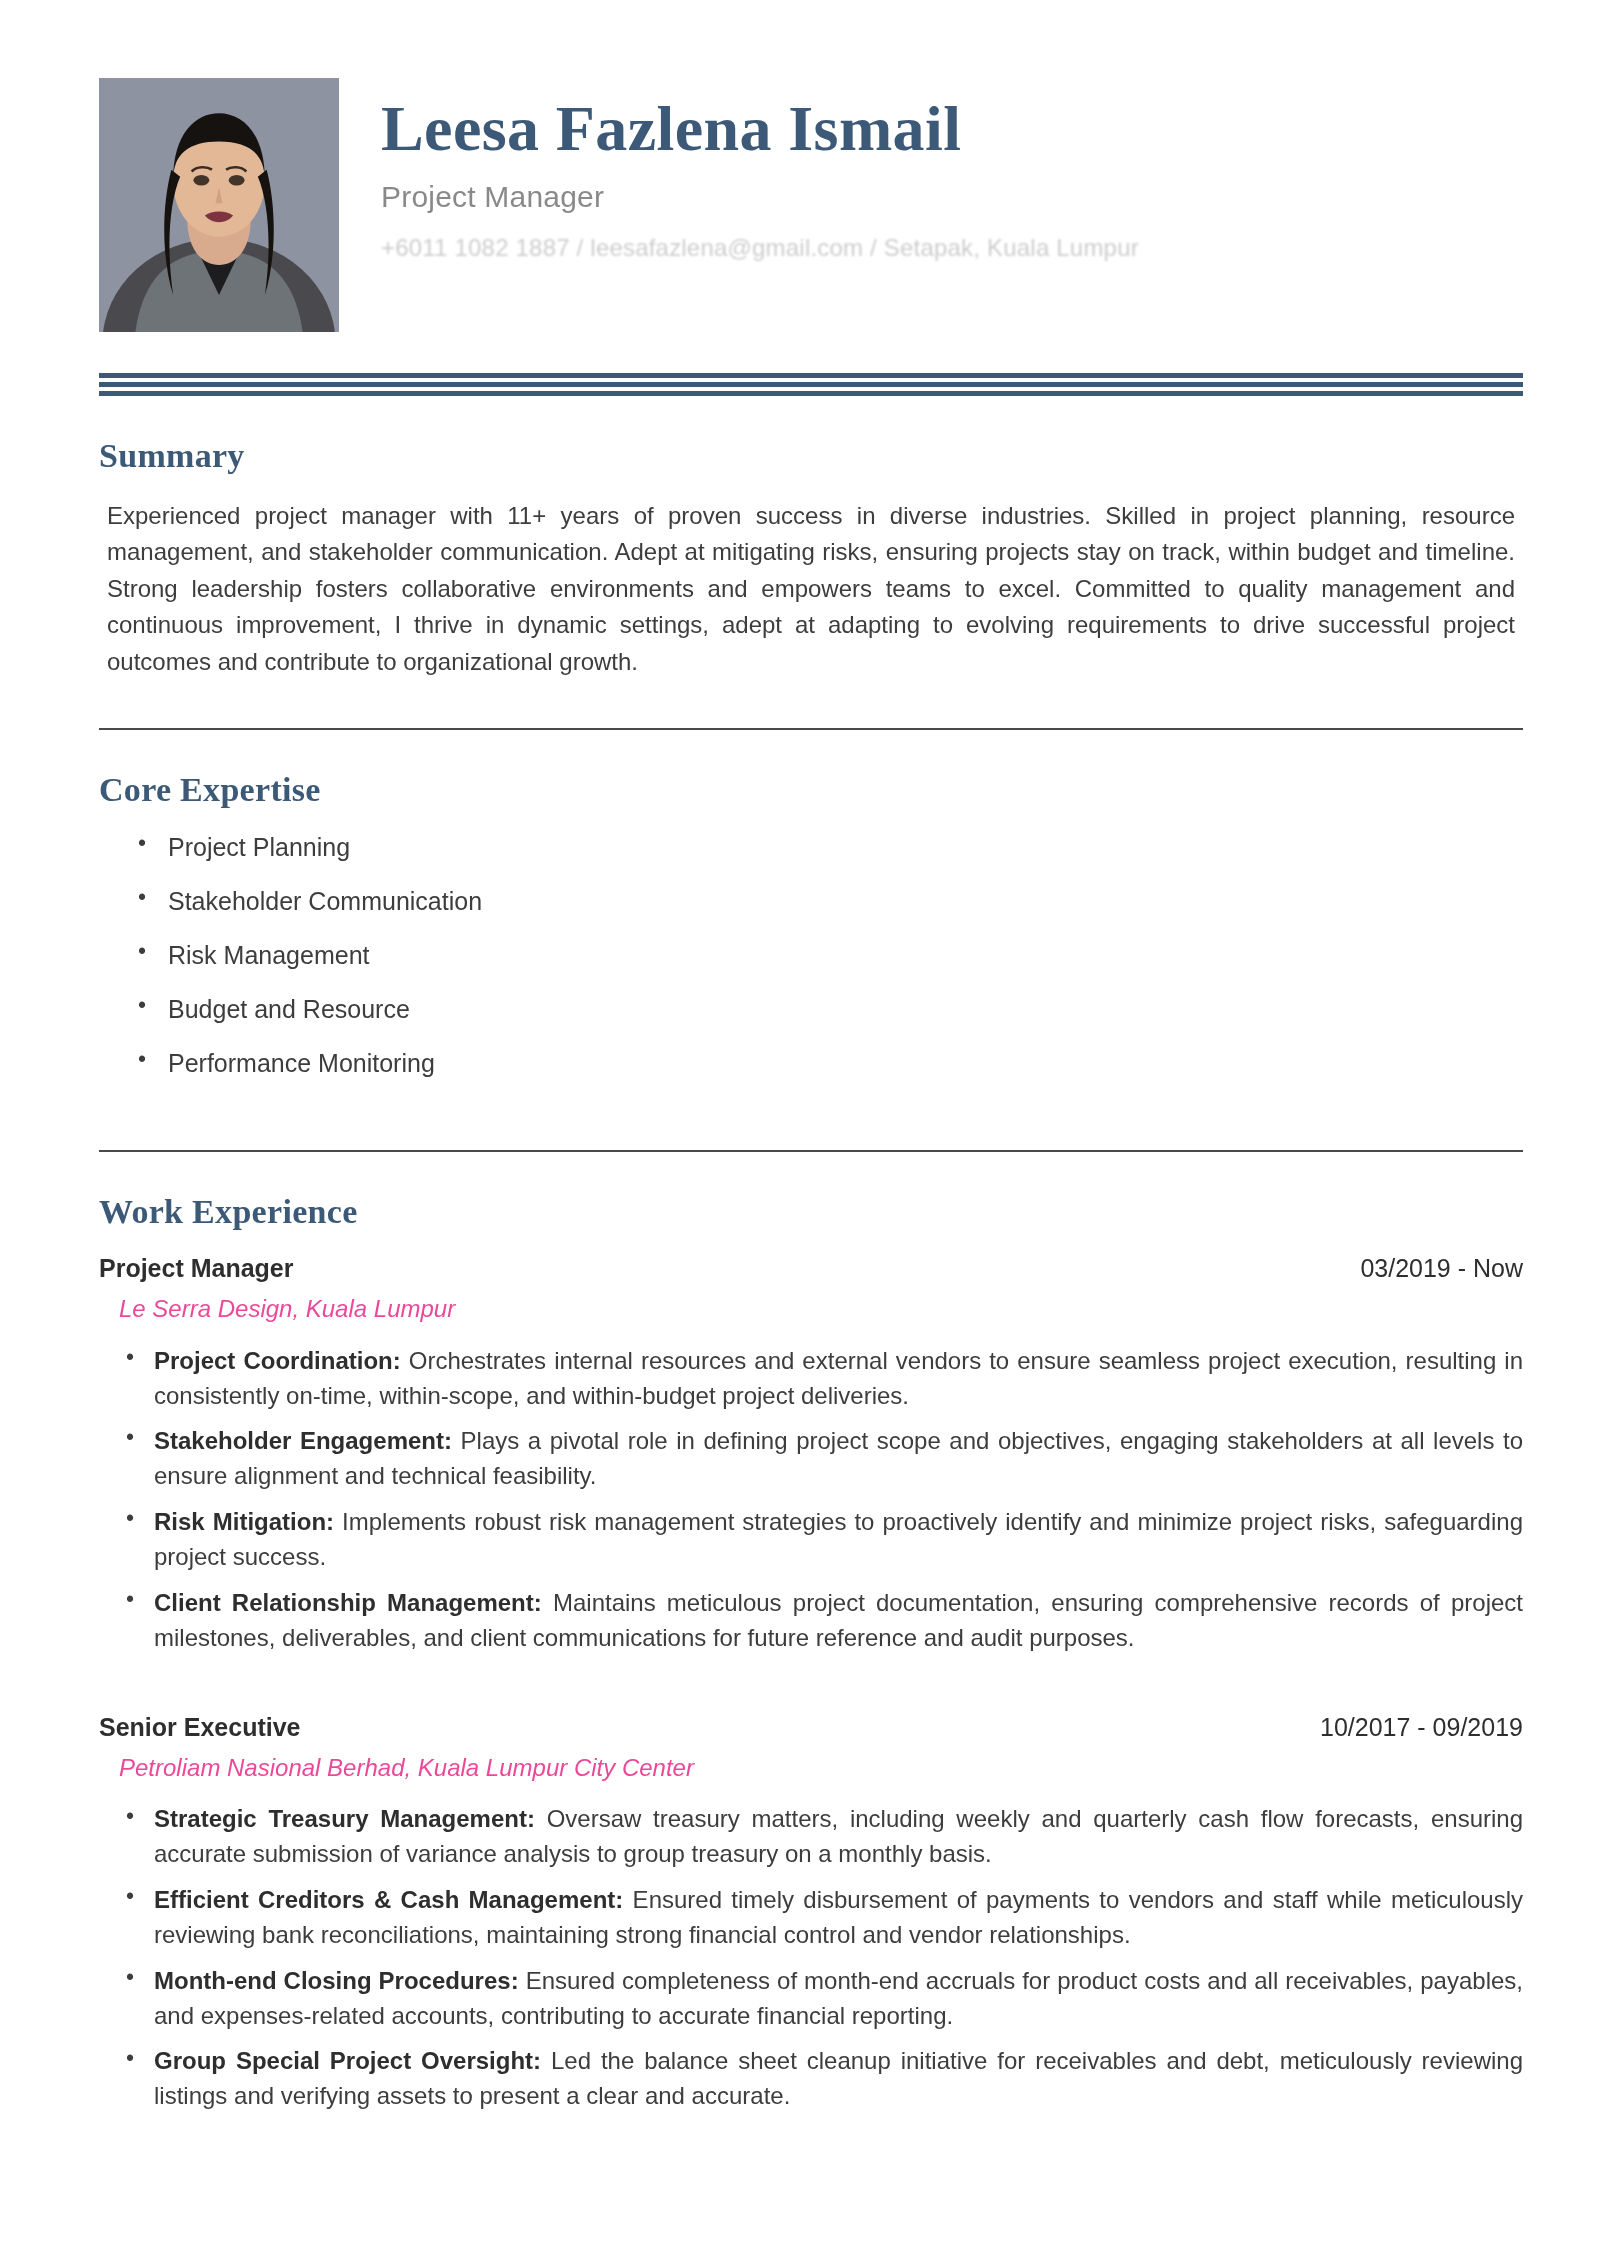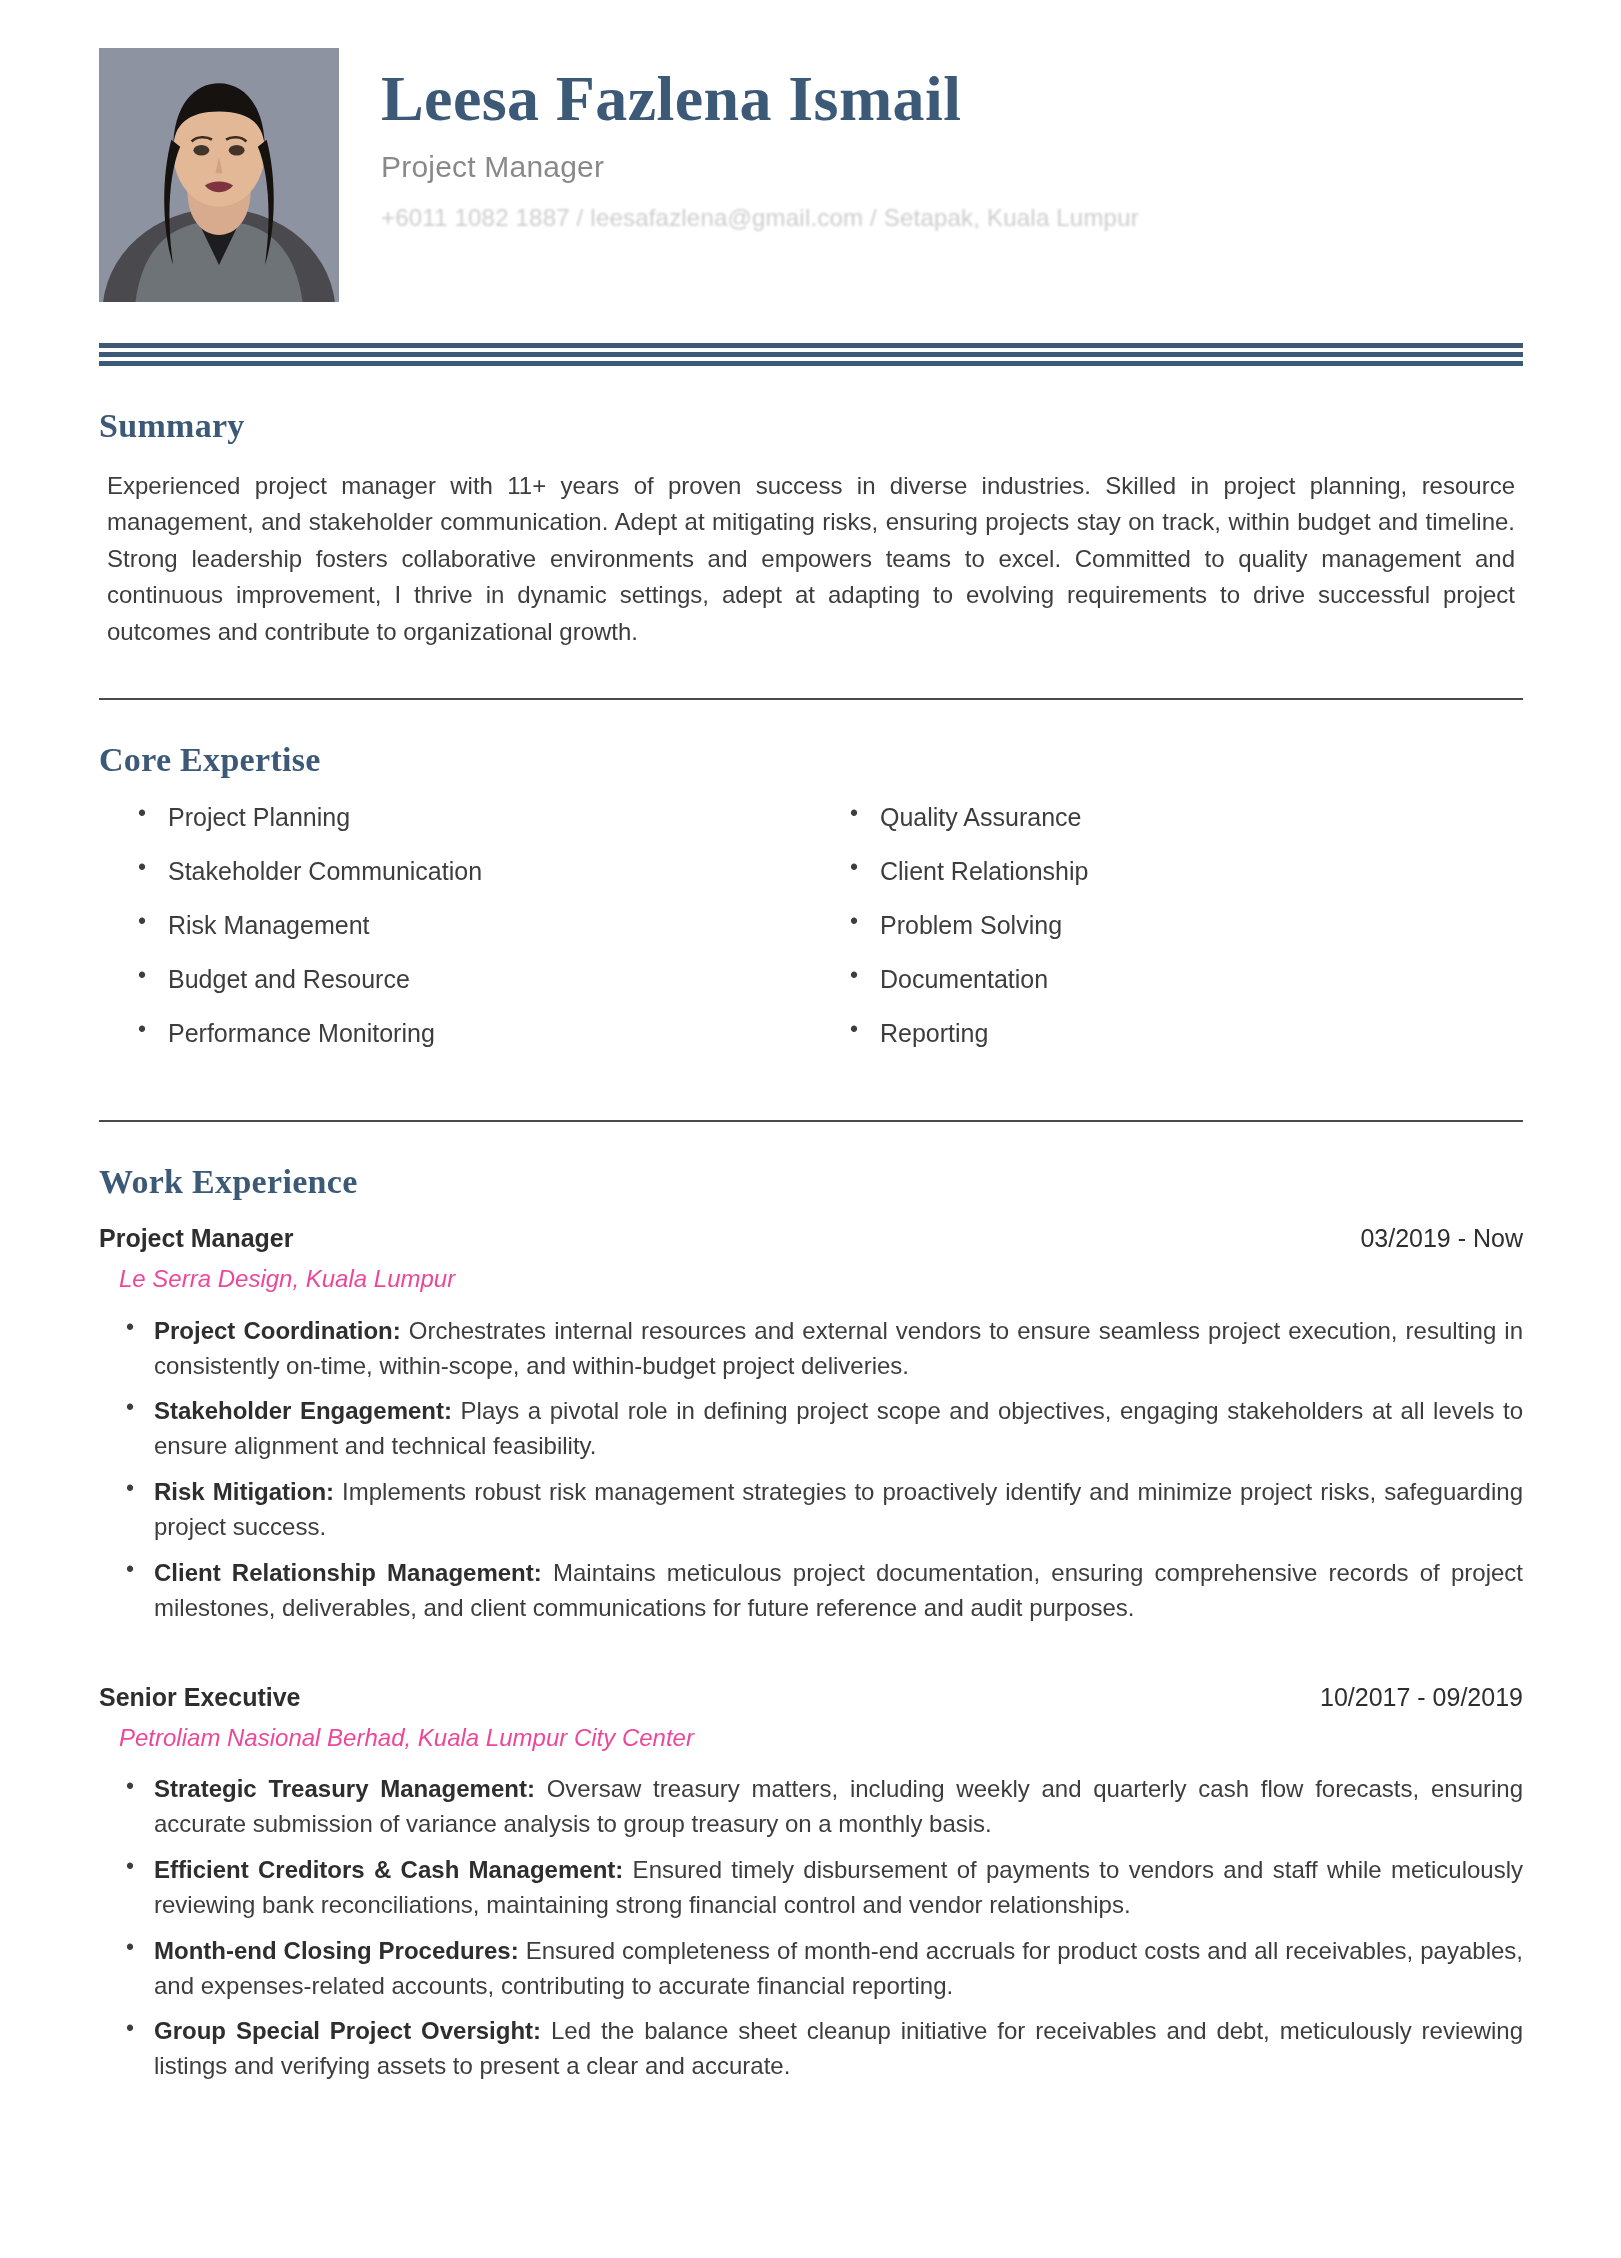--- a/index.html
+++ b/index.html
@@ -21,21 +21,21 @@
     background: #ffffff;
     box-sizing: border-box;
     padding: 0 99px;
     position: relative;
   }
 
   
   .header {
     display: flex;
     align-items: flex-start;
-    padding-top: 48px;
+    padding-top: 78px;
     justify-content: center;
   }
   .photo-frame {
     width: 240px;
     height: 254px;
     flex: 0 0 240px;
     background: #8d93a0;
     position: relative;
     overflow: hidden;
   }
@@ -245,29 +245,20 @@
     <div class="expertise-cols">
       <div class="expertise-col">
         <ul>
           <li>Project Planning</li>
           <li>Stakeholder Communication</li>
           <li>Risk Management</li>
           <li>Budget and Resource</li>
           <li>Performance Monitoring</li>
         </ul>
       </div>
-      <div class="expertise-col">
-        <ul>
-          <li>Quality Assurance</li>
-          <li>Client Relationship</li>
-          <li>Problem Solving</li>
-          <li>Documentation</li>
-          <li>Reporting</li>
-        </ul>
-      </div>
     </div>
     <div class="divider"></div>
   </div>
 
   <div class="section">
     <h2 class="section-title">Work Experience</h2>
 
     <div class="job">
       <div class="job-head">
         <div class="job-role">Project Manager</div>

